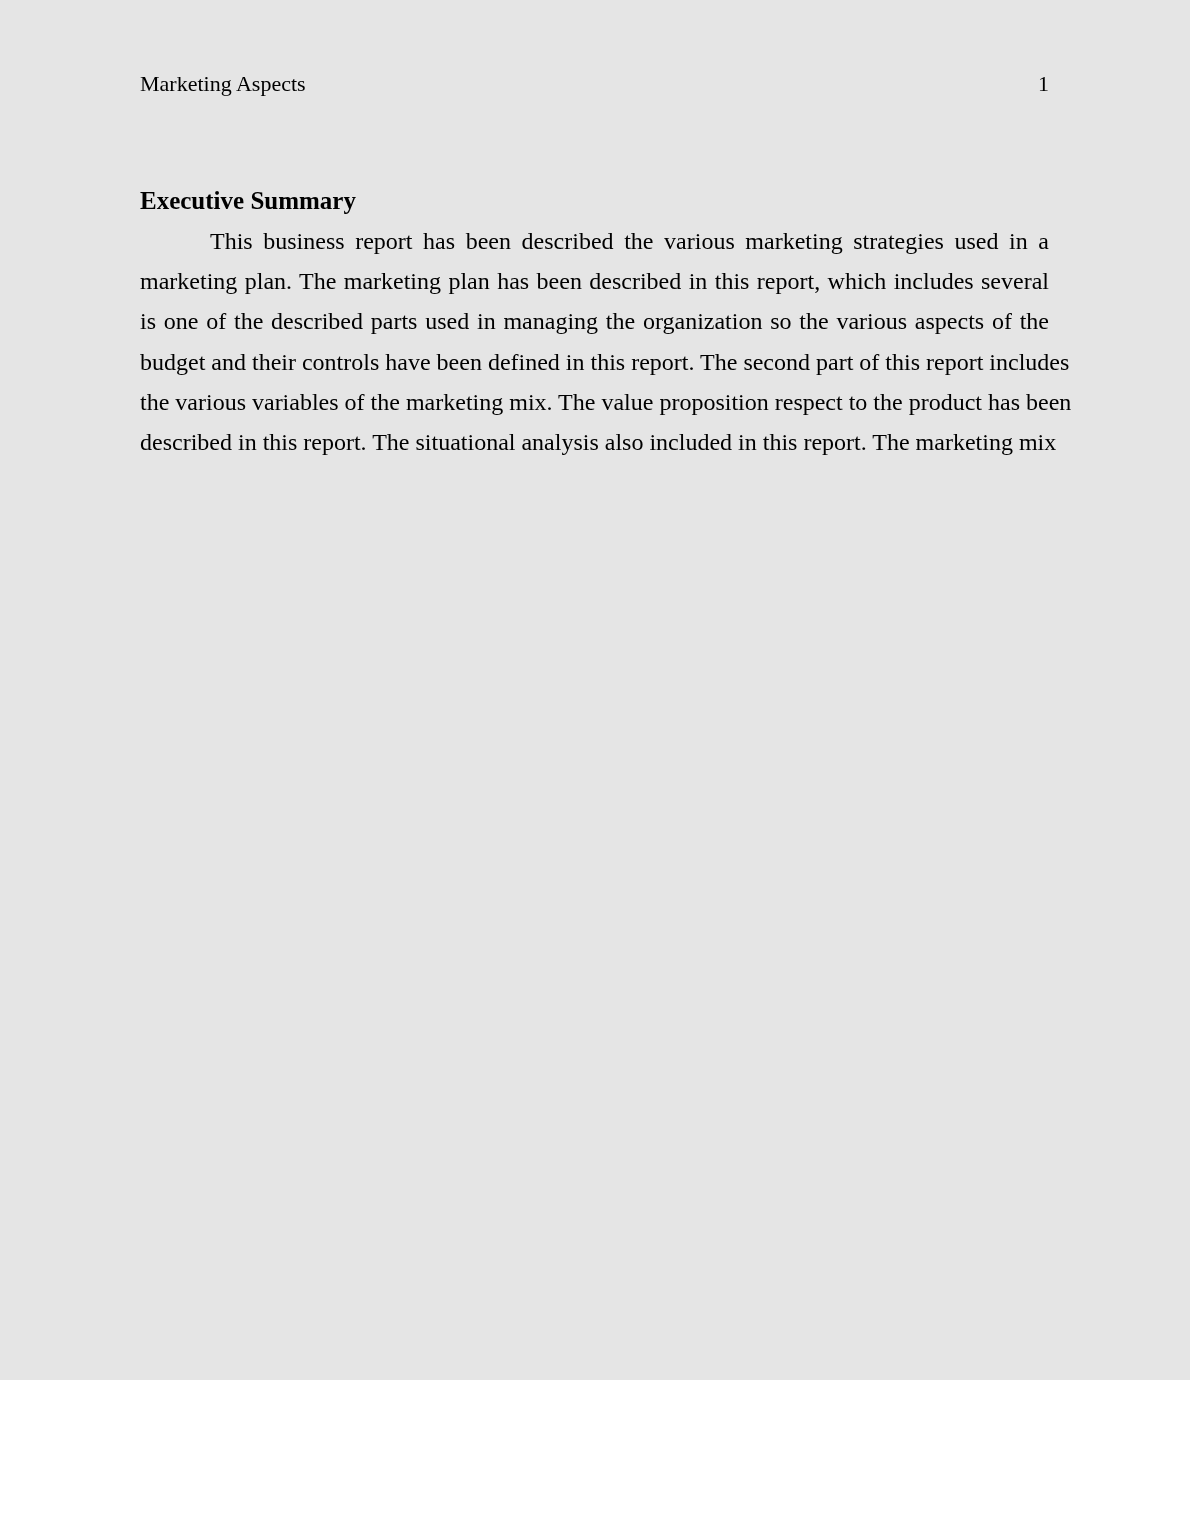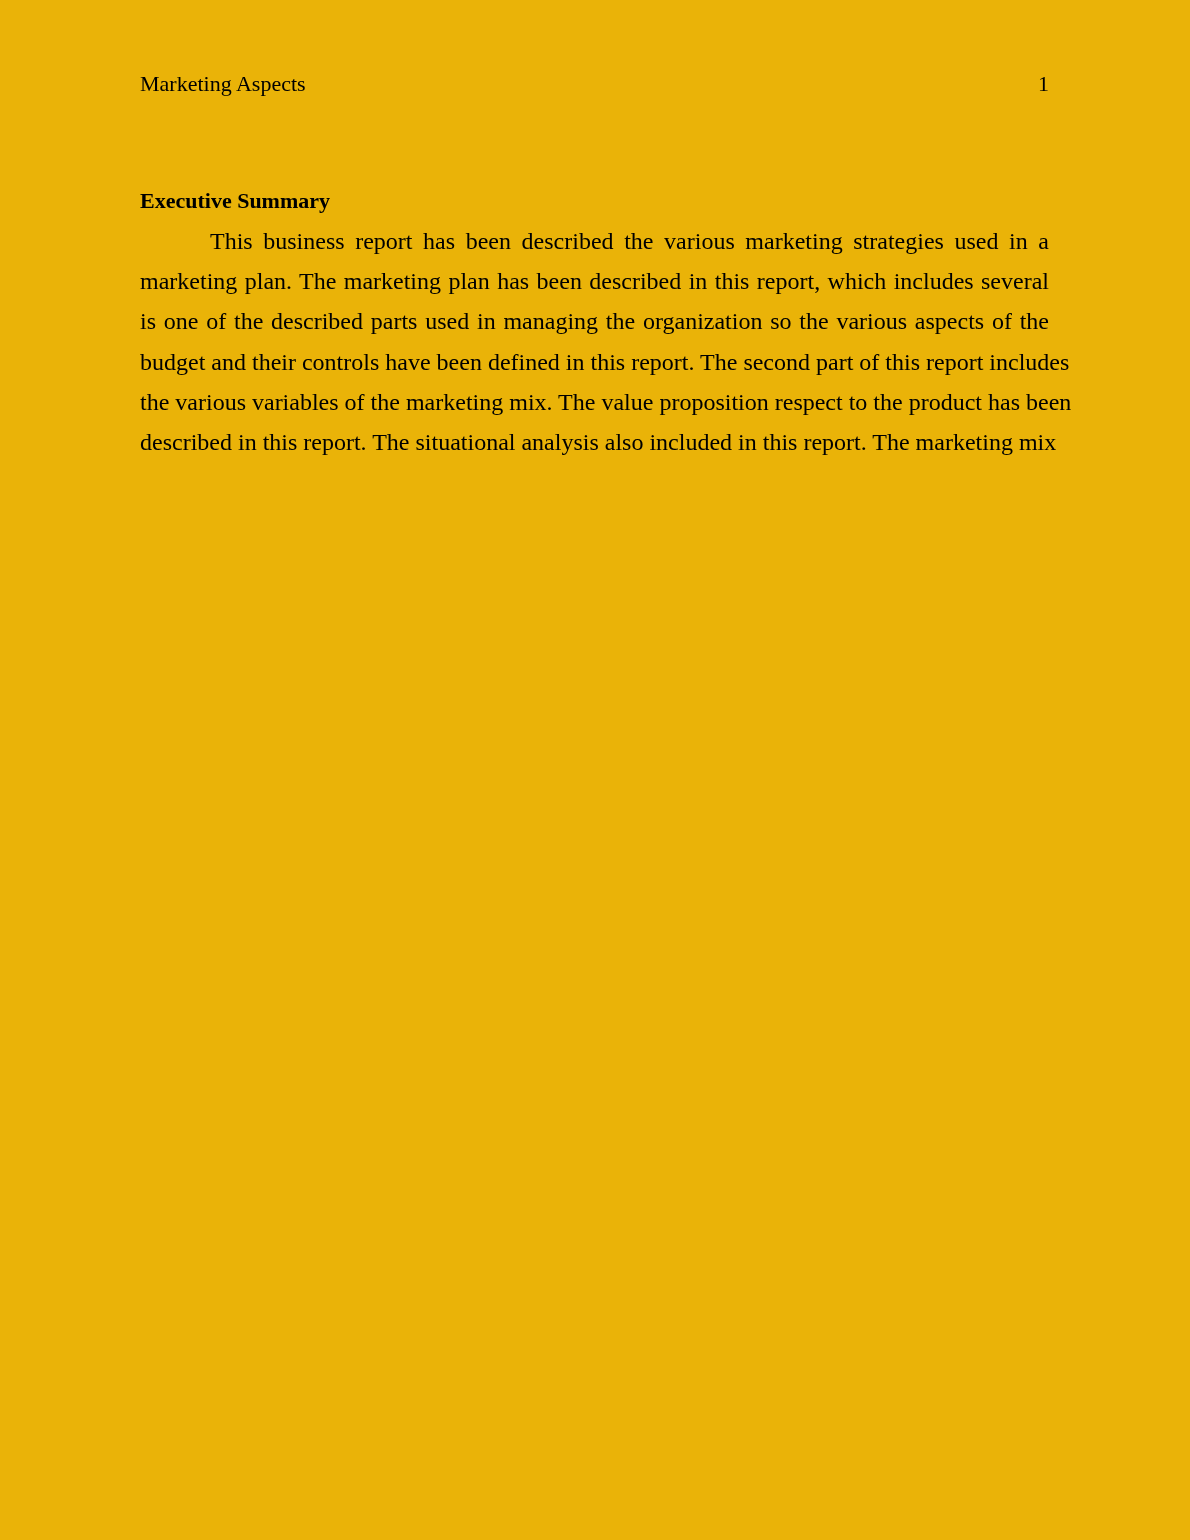--- a/index.html
+++ b/index.html
@@ -13,22 +13,22 @@
       position: relative;
       overflow: hidden;
       font-family: "Liberation Serif", "DejaVu Serif", serif;
       color: #000000;
     }
     .page {
       position: absolute;
       left: 0;
       top: 0;
       width: 1190px;
-      height: 1540px;
-      background: #eab308;
+      height: 1380px;
+      background: #e5e5e5;
     }
     .running-head {
       position: absolute;
       left: 140px;
       top: 70px;
       width: 909px;
       height: 28px;
       font-size: 22px;
       line-height: 28px;
     }
@@ -39,21 +39,21 @@
     }
     .running-head .page-number {
       position: absolute;
       right: 0;
       top: 0;
     }
     .heading {
       position: absolute;
       left: 140px;
       top: 187px;
-      font-size: 22px;
+      font-size: 25px;
       line-height: 28px;
       font-weight: bold;
     }
     .body-text {
       position: absolute;
       left: 140px;
       top: 227px;
       width: 909px;
       font-size: 24px;
     }

